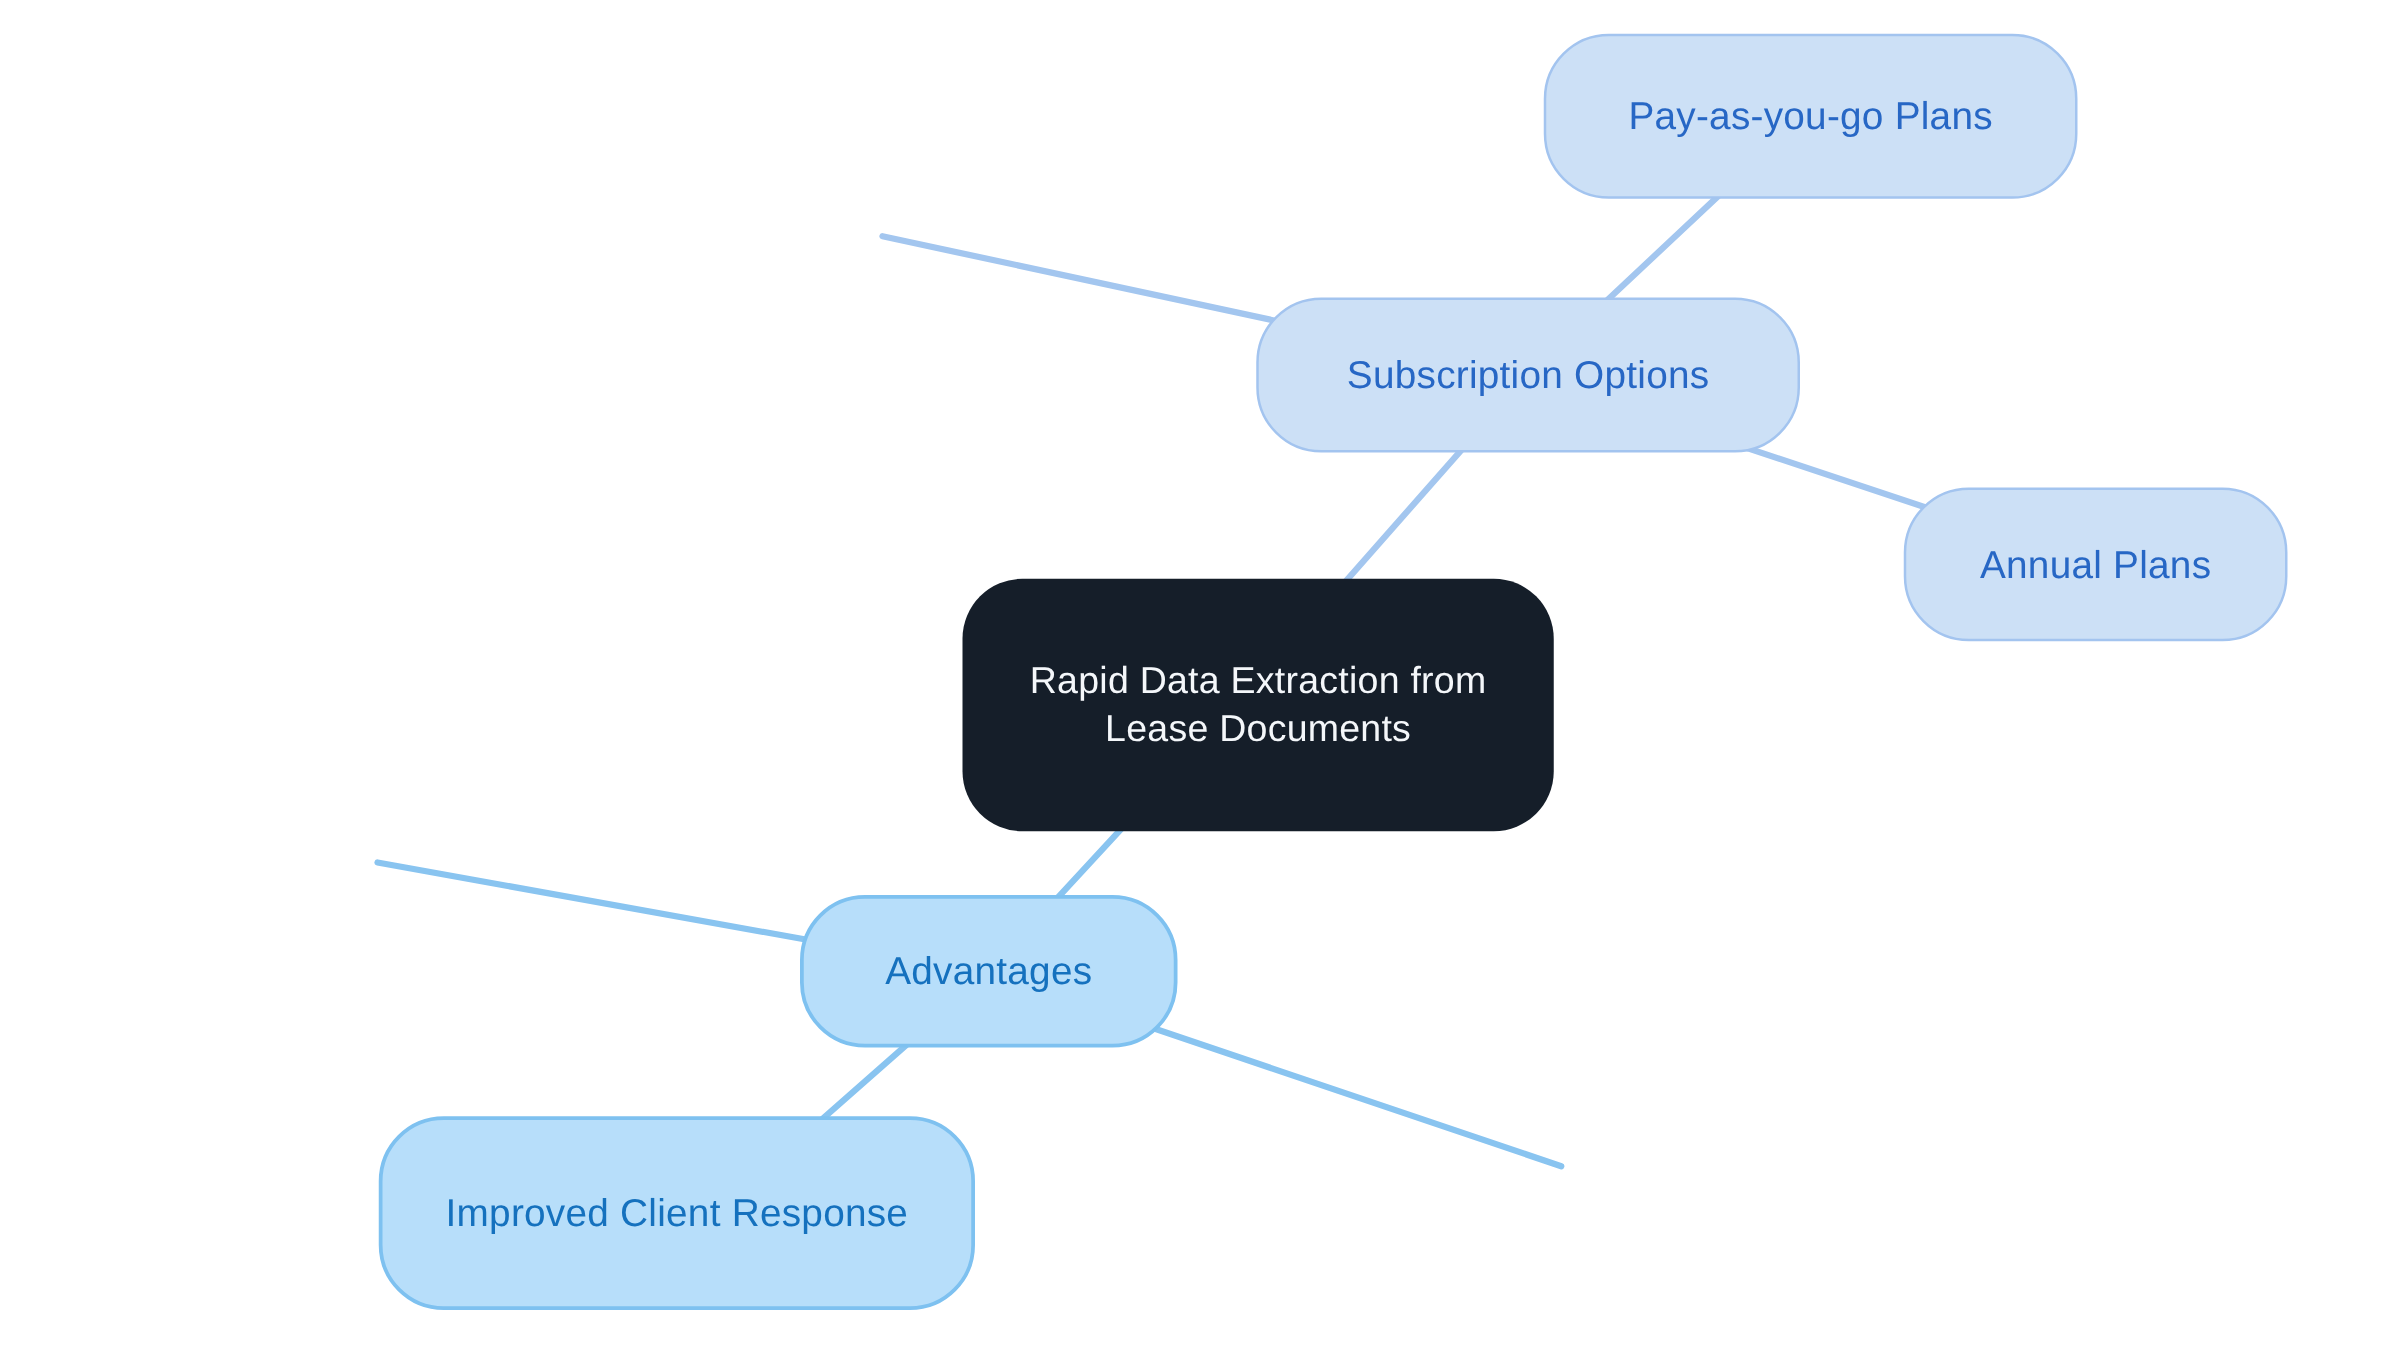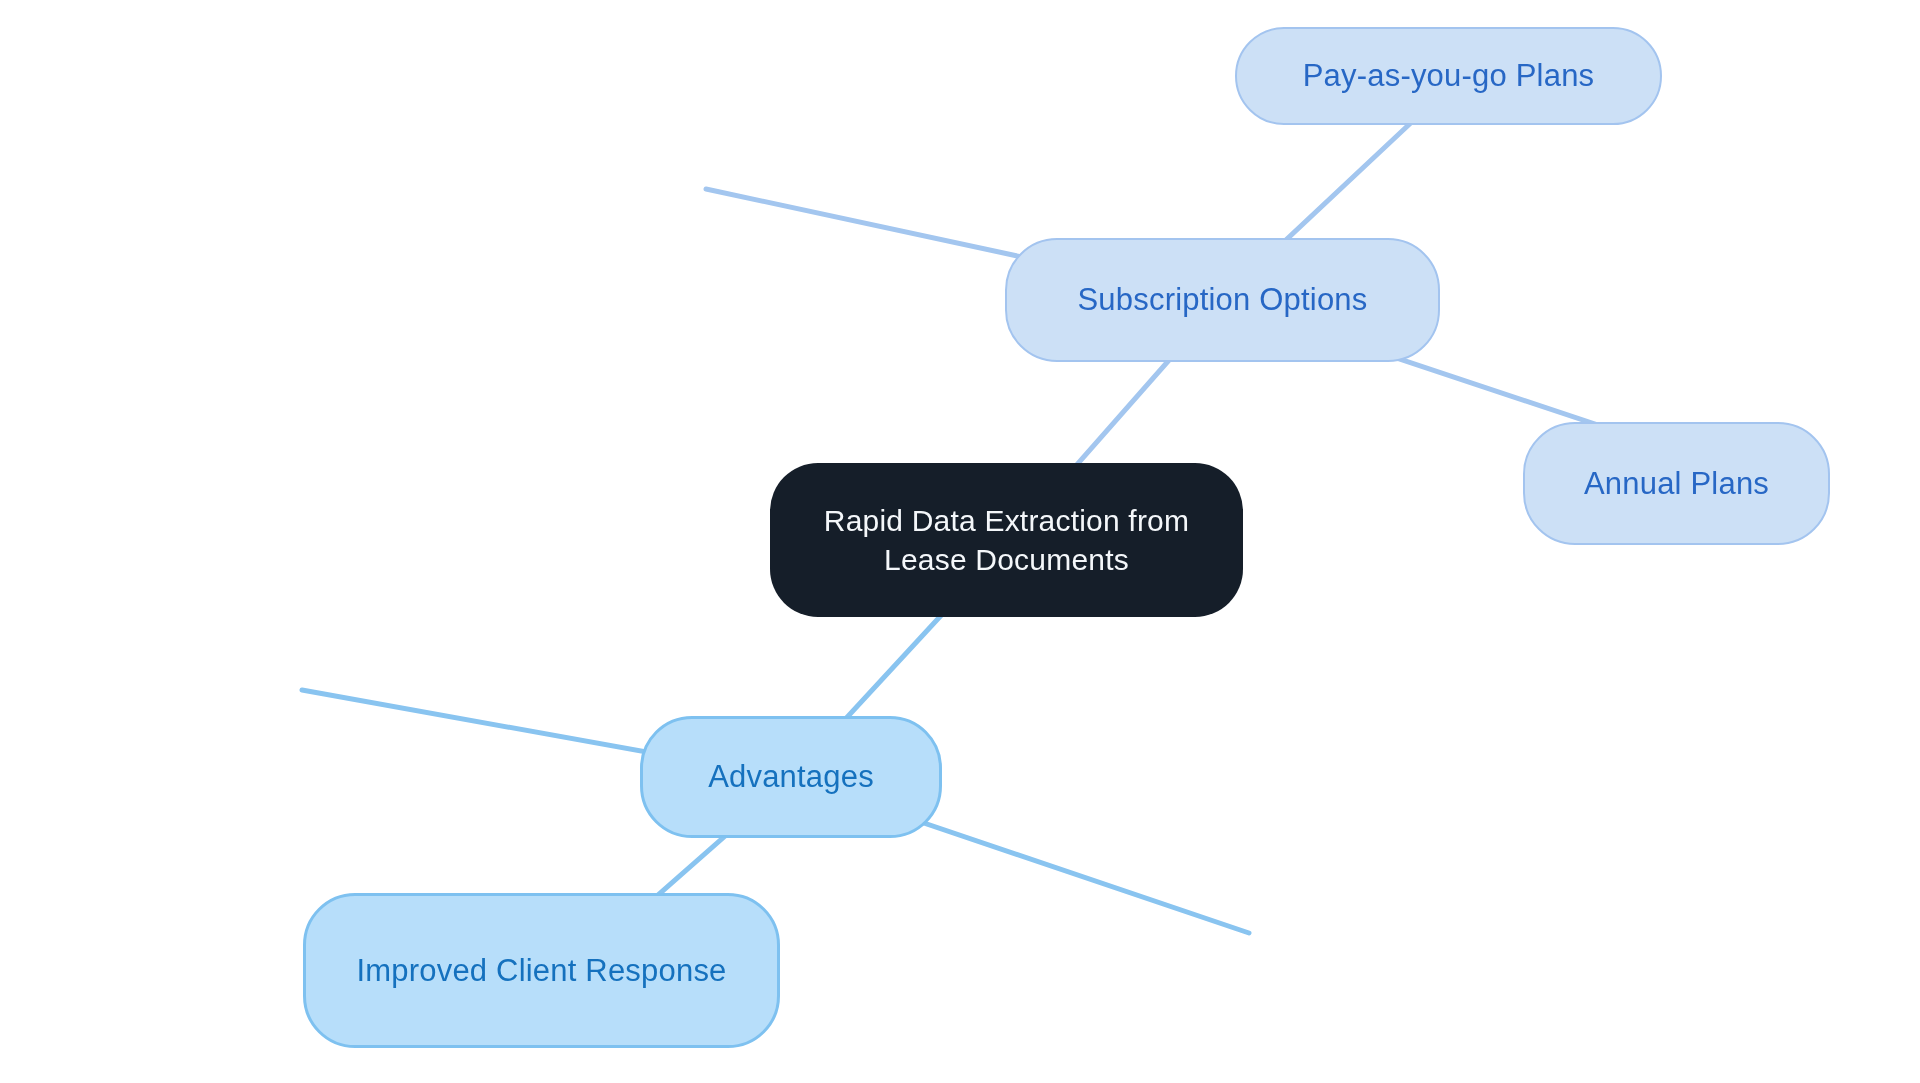--- a/index.html
+++ b/index.html
@@ -64,25 +64,25 @@
   }
   .node-adv {
     background: var(--advantages-fill, #B7DEFA);
     border: 3px solid var(--advantages-border, #7EC1F0);
     color: var(--advantages-text, #1571BE);
     font-size: 31px;
     line-height: 1.2;
   }
 
   
-  #node-central      { left: 770px;  top: 463px; width: 473px; height: 154px; }
+  #node-central      { left: 770px;  top: 463px; width: 473px; height: 202px; }
   #node-subscription { left: 1005px; top: 238px; width: 435px; height: 124px; }
   #node-monthly      { left: 543px;  top: 128px; width: 327px; height: 122px; }
-  #node-payg         { left: 1235px; top: 27px;  width: 427px; height: 98px; }
-  #node-annual       { left: 1523px; top: 390px; width: 307px; height: 123px; margin-top: 32px; }
+  #node-payg         { left: 1235px; top: 27px;  width: 427px; height: 132px; }
+  #node-annual       { left: 1523px; top: 390px; width: 307px; height: 123px; }
   #node-advantages   { left: 640px;  top: 716px; width: 302px; height: 122px; }
   #node-swift        { left: 92px;   top: 627px; width: 420px; height: 125px; }
   #node-improved     { left: 303px;  top: 893px; width: 477px; height: 155px; }
   #node-increased    { left: 1025px; top: 873px; width: 448px; height: 120px; }
 </style>
 </head>
 <body>
 
 <div class="canvas">
 

